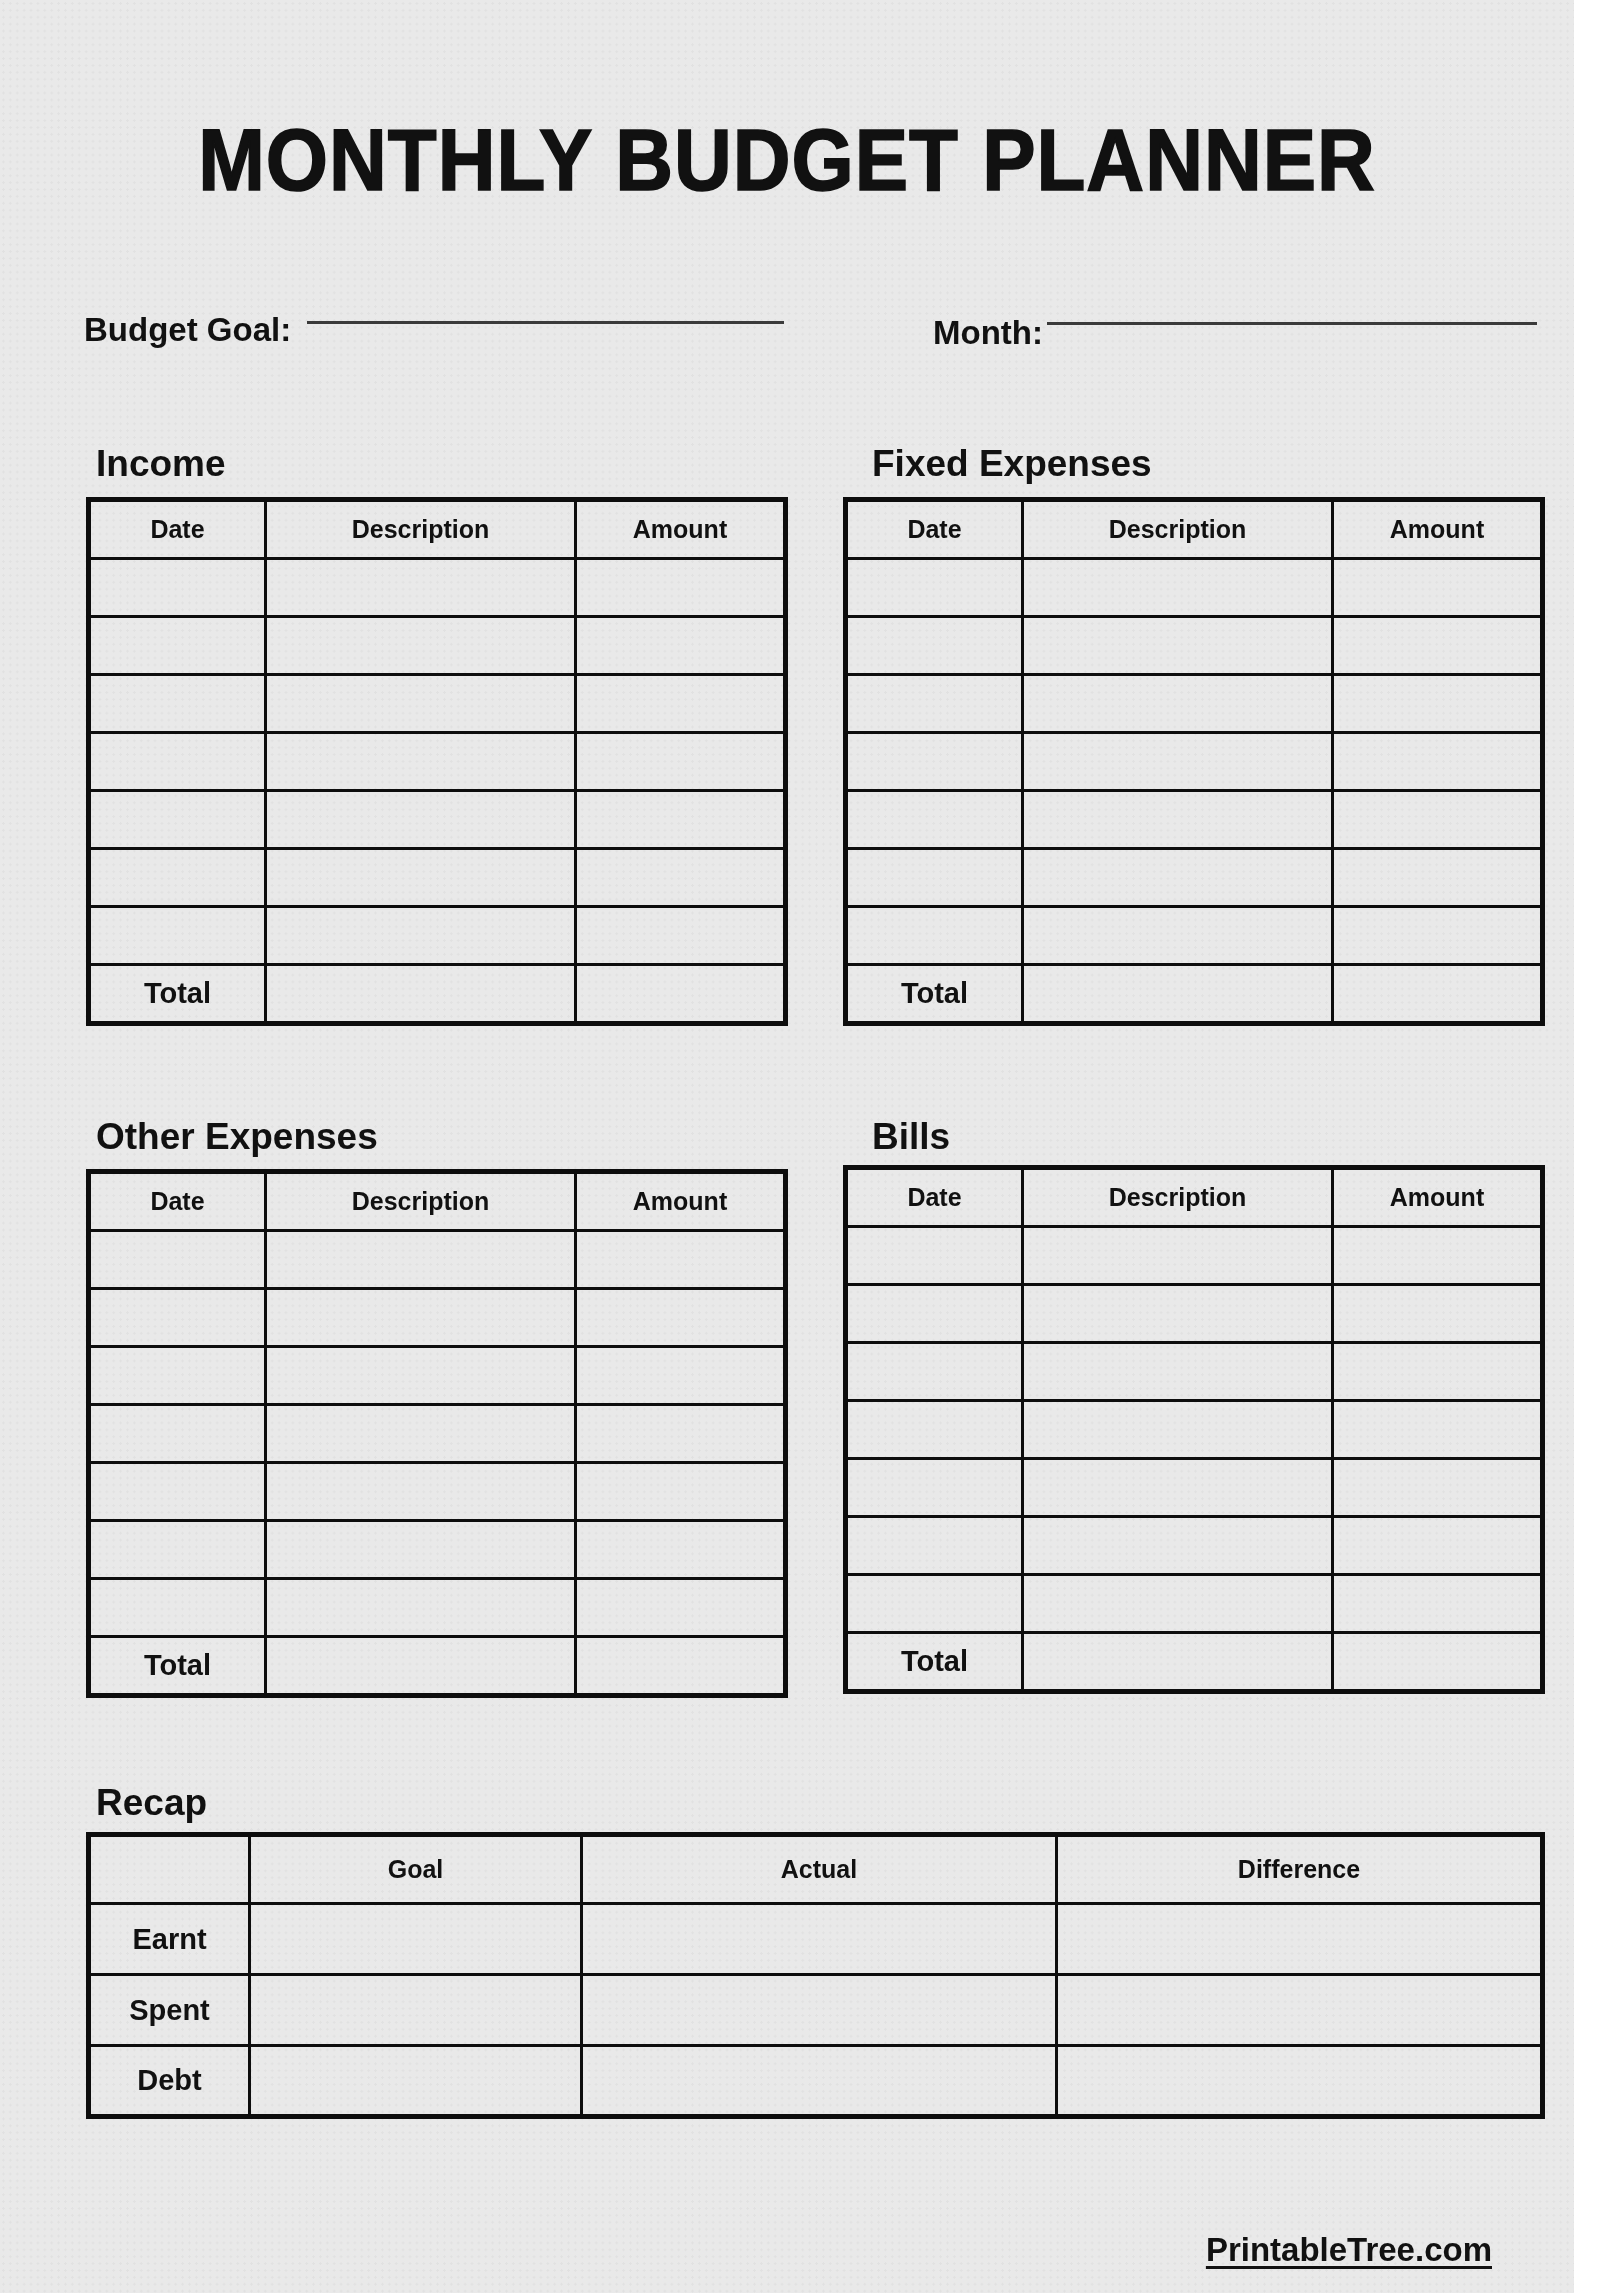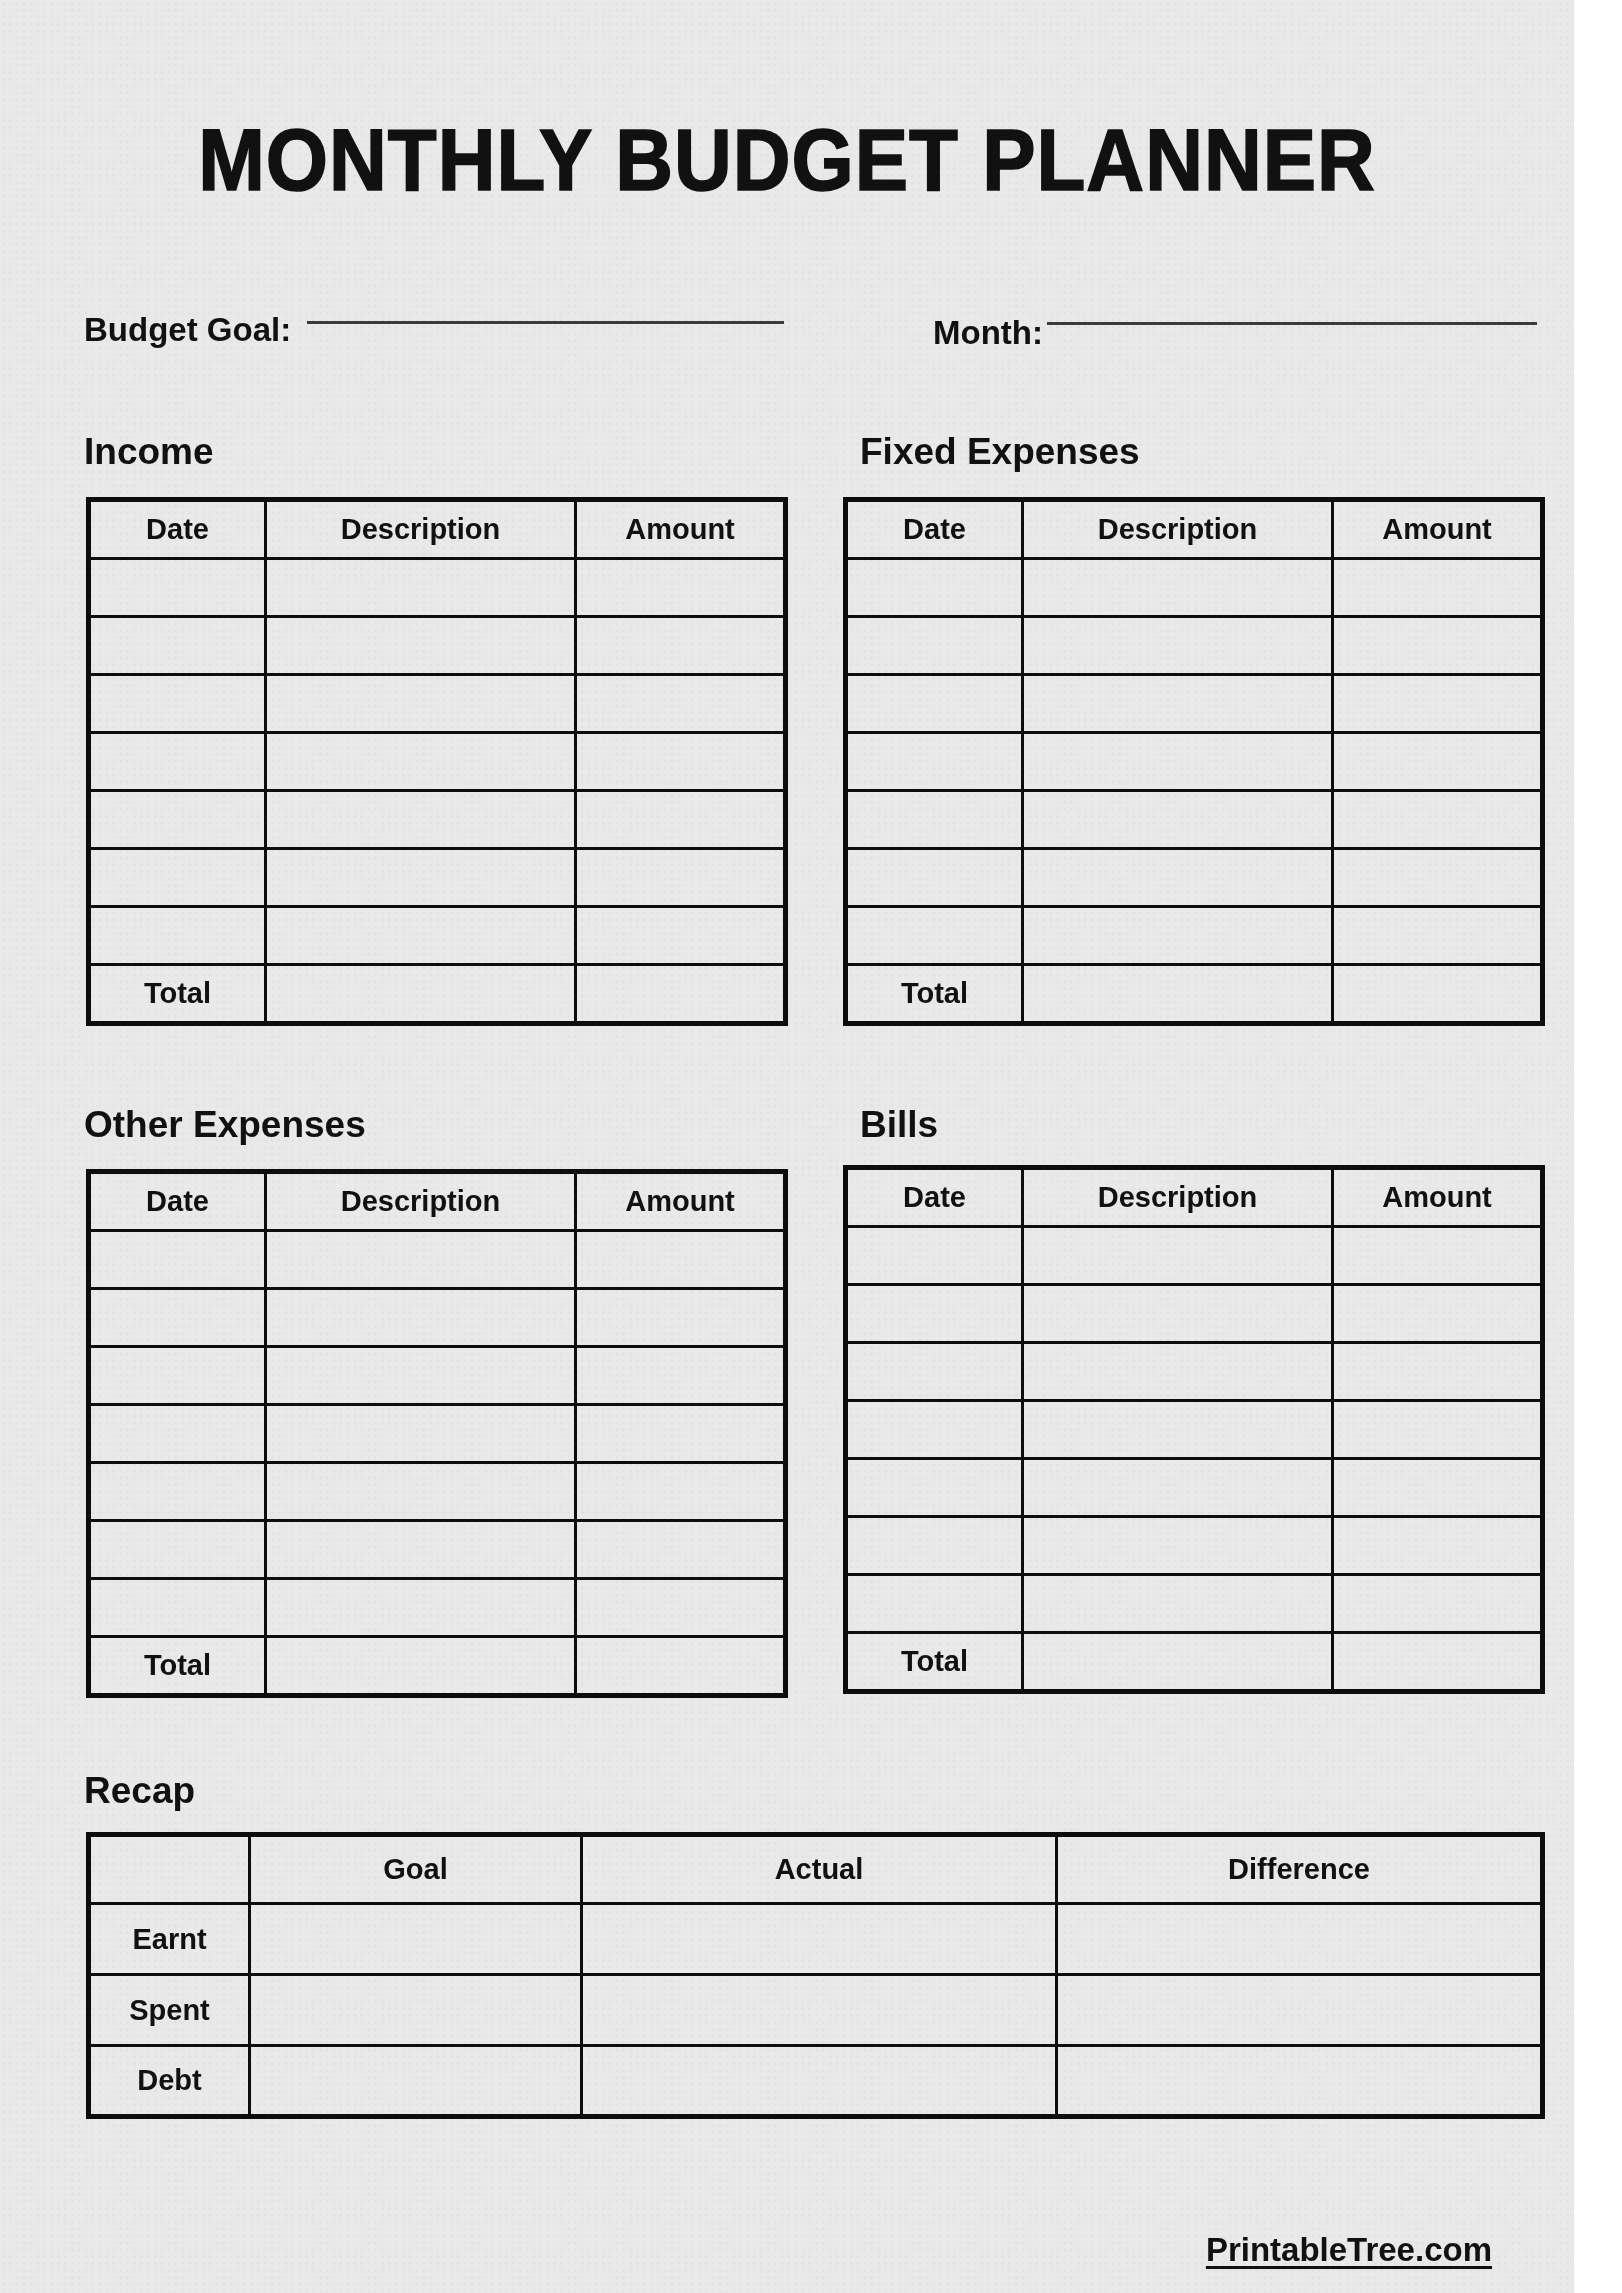--- a/index.html
+++ b/index.html
@@ -22,21 +22,21 @@
     -webkit-text-stroke:1.5px #111;
   }
   
   .field-label{position:absolute;font-size:33px;font-weight:bold;white-space:nowrap;margin-top:44px;}
   #budget-label{left:84px;top:267px;}
   #month-label{left:933px;top:270px;}
   .field-line{position:absolute;height:2.9px;background:#3a3a3a;}
   #budget-line{left:307px;top:321px;width:477px;}
   #month-line{left:1047px;top:322px;width:490px;}
   
-  .sec{position:absolute;margin:0;font-size:37px;font-weight:bold;white-space:nowrap;}
+  .sec{position:absolute;margin:12px;font-size:37px;font-weight:bold;white-space:nowrap;}
   #income-heading{left:84px;top:431px;}
   #fixed-heading{left:860px;top:431px;}
   #other-heading{left:84px;top:1104px;}
   #bills-heading{left:860px;top:1104px;}
   #recap-heading{left:84px;top:1770px;}
   
   .tblwrap{position:absolute;}
   #income-table{left:86px;top:497px;}
   #fixed-table{left:843px;top:497px;}
   #other-table{left:86px;top:1169px;}
@@ -45,21 +45,21 @@
   
   table.grid{border-collapse:collapse;table-layout:fixed;border:5.9px solid #0d0d0d;}
   table.grid th,table.grid td{border:3.9px solid #0d0d0d;padding:0;vertical-align:middle;}
   .entry-grid{width:697px;}
   .entry-grid col:nth-child(1){width:177px;}
   .entry-grid col:nth-child(2){width:310px;}
   .entry-grid col:nth-child(3){width:210px;}
   .entry-grid thead tr{height:59px;}
   .entry-grid tbody tr.entry-row{height:58px;}
   .entry-grid tr.total-row{height:59px;}
-  .col-header{font-size:29px;font-weight:bold;text-align:center;}
+  .col-header{font-size:25px;font-weight:bold;text-align:center;}
   td.total-label,td.recap-row-label{font-size:29px;font-weight:bold;text-align:center;}
   .recap-grid{width:1455px;}
   .recap-grid col:nth-child(1){width:161px;}
   .recap-grid col:nth-child(2){width:332px;}
   .recap-grid col:nth-child(3){width:475px;}
   .recap-grid col:nth-child(4){width:486px;}
   .recap-grid thead tr{height:69px;}
   .recap-grid tbody tr{height:71px;}
   
   .footer{position:absolute;top:2231px;right:82px;font-size:33px;font-weight:bold;}

